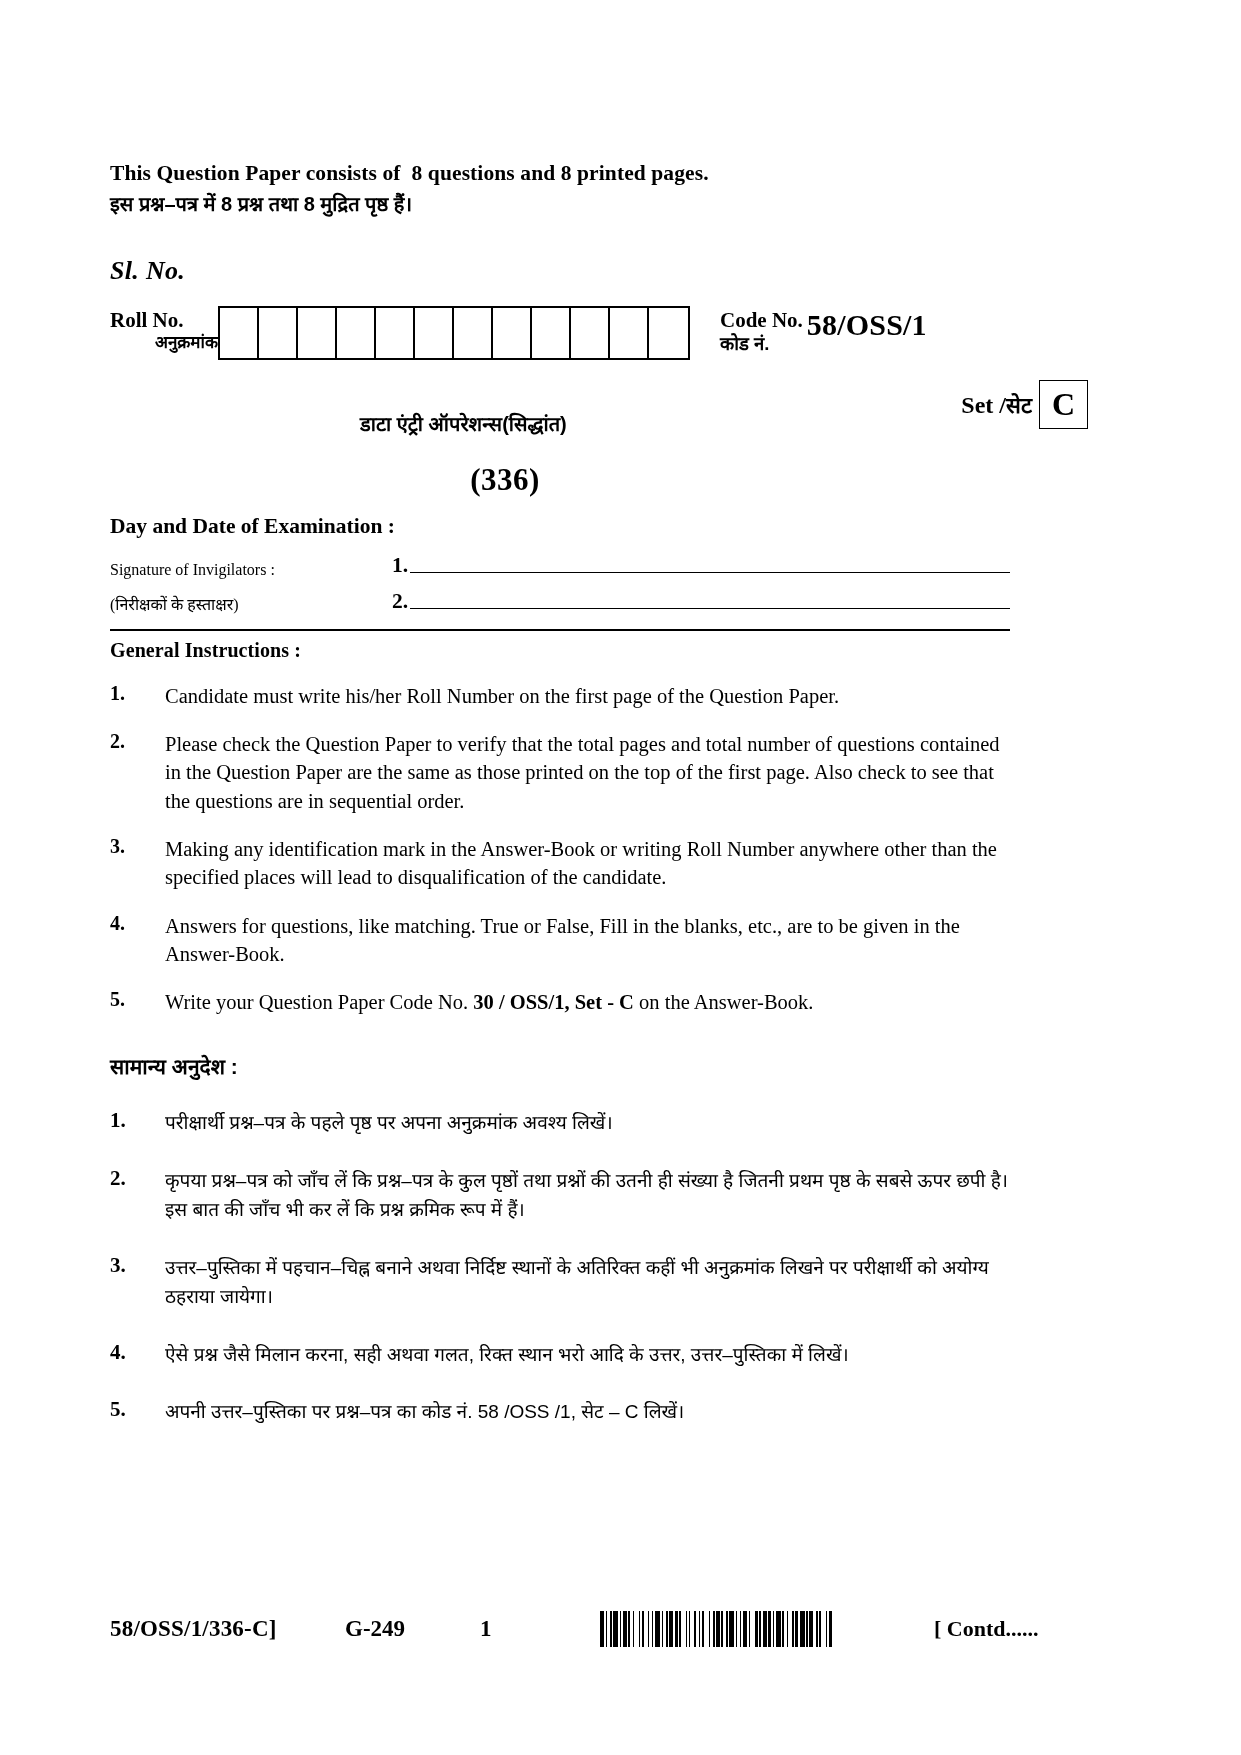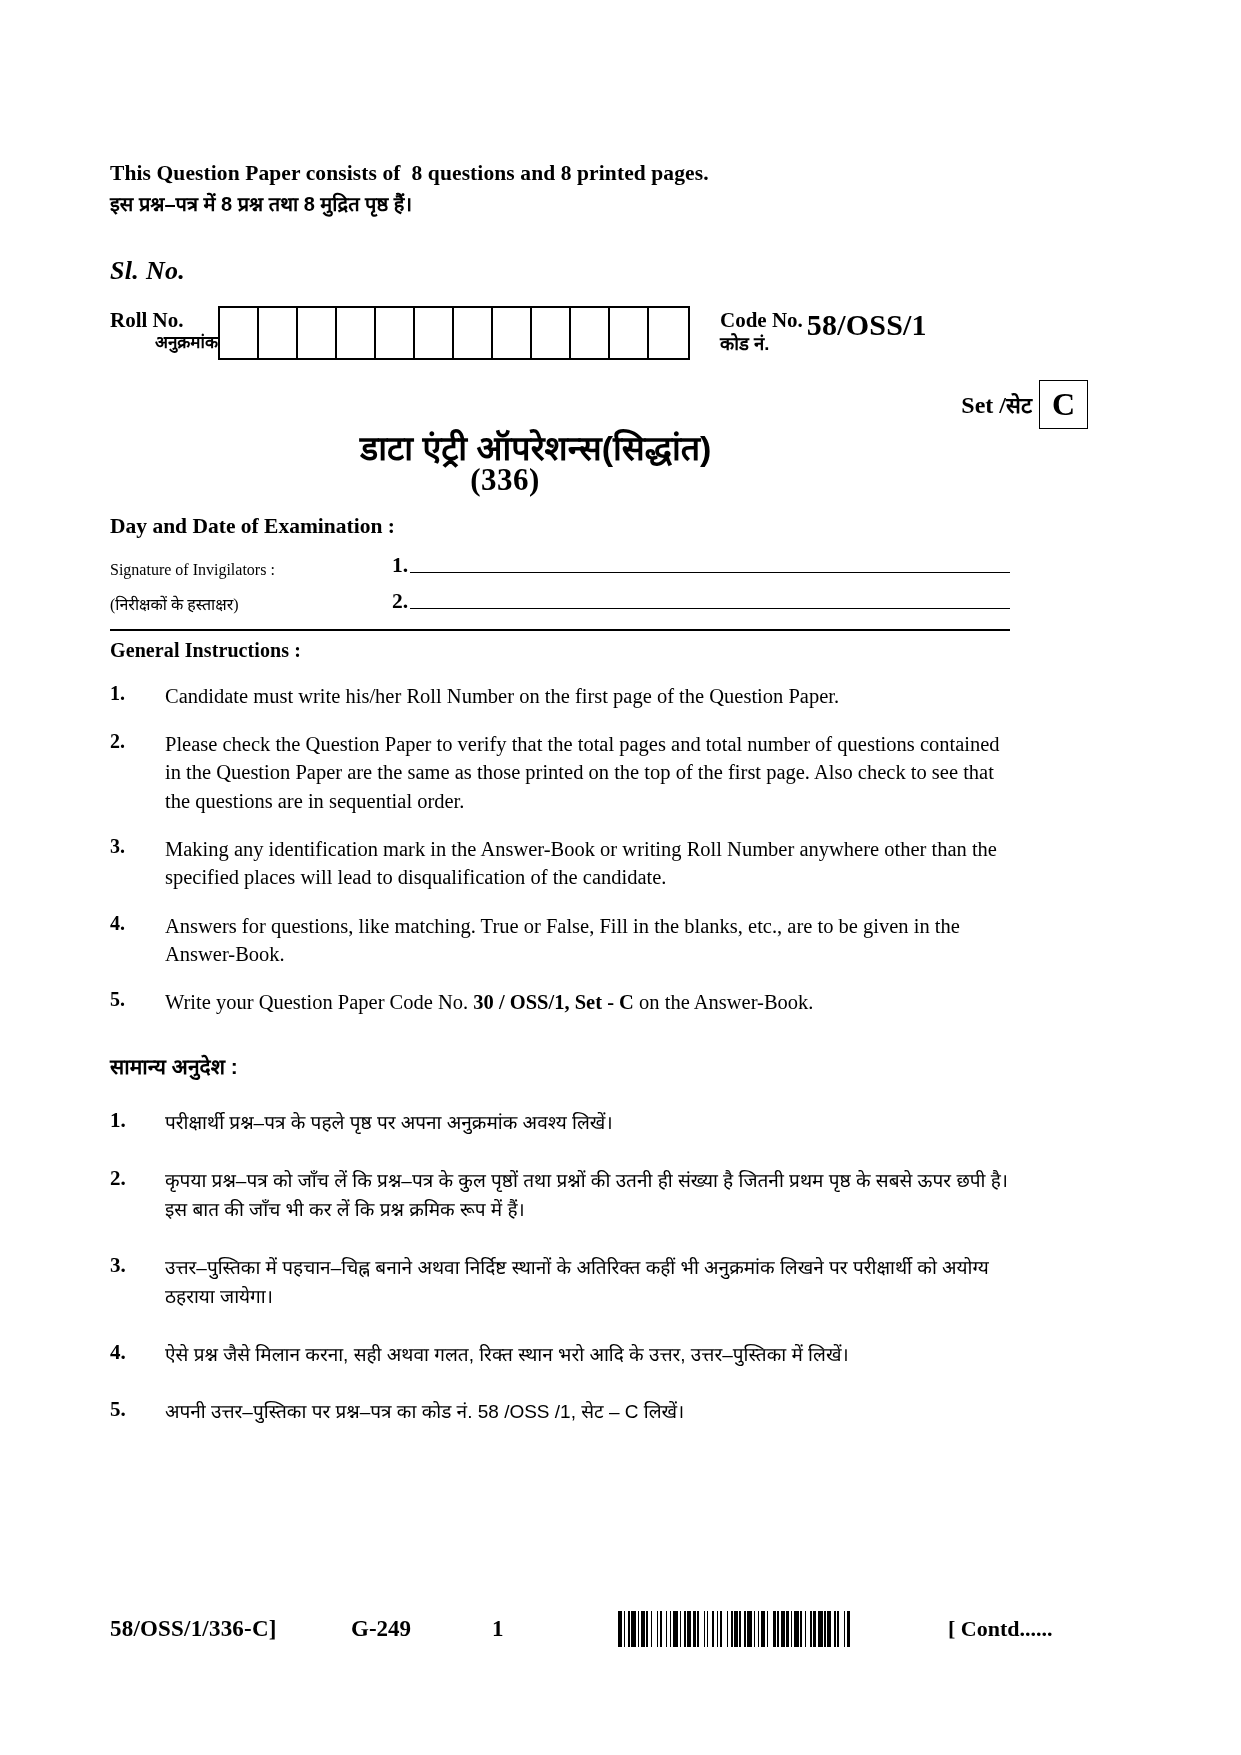--- a/index.html
+++ b/index.html
@@ -131,23 +131,23 @@
     left: 170px;
     top: 0;
     font-size: 28.5px;
     font-weight: bold;
     letter-spacing: -.1px;
     white-space: nowrap;
   }
   .title-hi {
     position: absolute;
     left: 250px;
-    top: 48px;
-    font-family: "Liberation Sans", "DejaVu Sans", sans-serif;
-    font-size: 34px;
+    top: 34px;
+    font-family: "Liberation Sans", "DejaVu Sans", sans-serif;
+    font-size: 20px;
     font-weight: bold;
     white-space: nowrap;
   }
   .set-wrap {
     position: absolute;
     right: -78px;
     top: 4px;
     display: flex;
     align-items: center;
   }
@@ -278,36 +278,35 @@
   
   .footer {
     position: absolute;
     left: 110px;
     bottom: 108px;
     width: 900px;
     display: flex;
     align-items: center;
     font-size: 23px;
     font-weight: bold;
-    gap: 6px;
   }
   .f-code { width: 235px; flex: none; letter-spacing: .2px; }
   .f-gno  { width: 135px; flex: none; }
   .f-page { width: 120px; flex: none; text-align: left; }
   .barcode {
     flex: none;
     width: 300px;
     height: 36px;
     display: flex;
     align-items: stretch;
     overflow: hidden;
   }
   .barcode i { display: block; background: #000; height: 100%; }
   .f-contd {
-    margin-left: 24px;
+    margin-left: 34px;
     font-size: 22px;
     font-weight: bold;
     white-space: nowrap;
   }
 </style>
 </head>
 <body>
 
 <div class="page">
   <div class="content">

